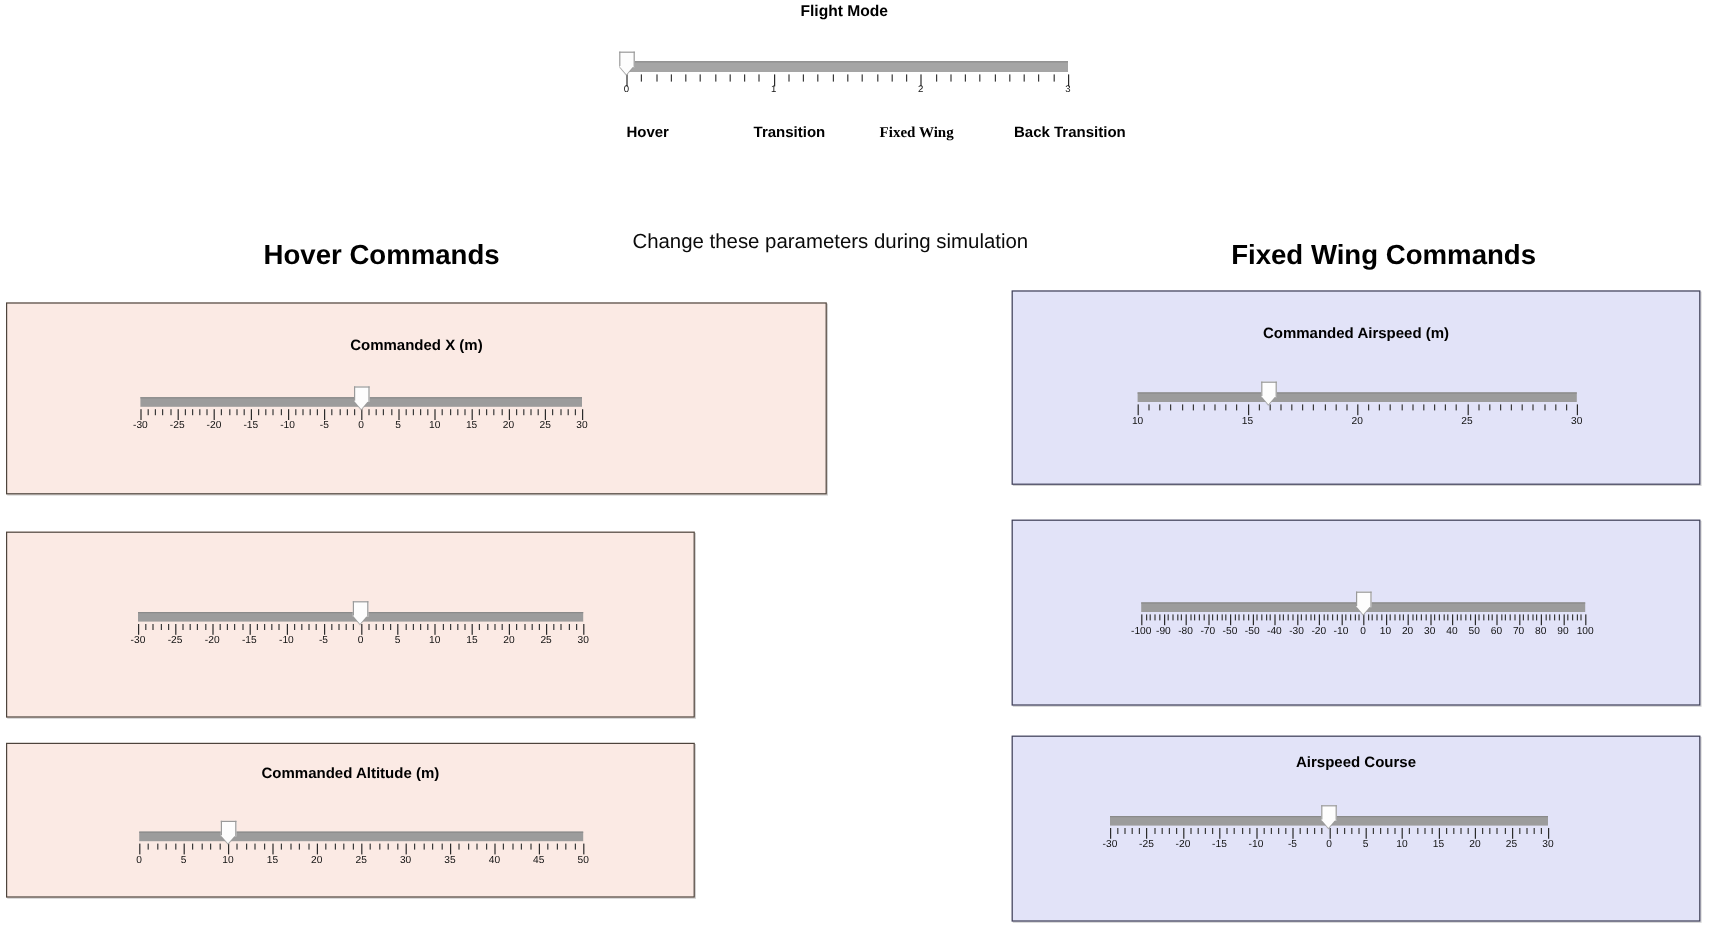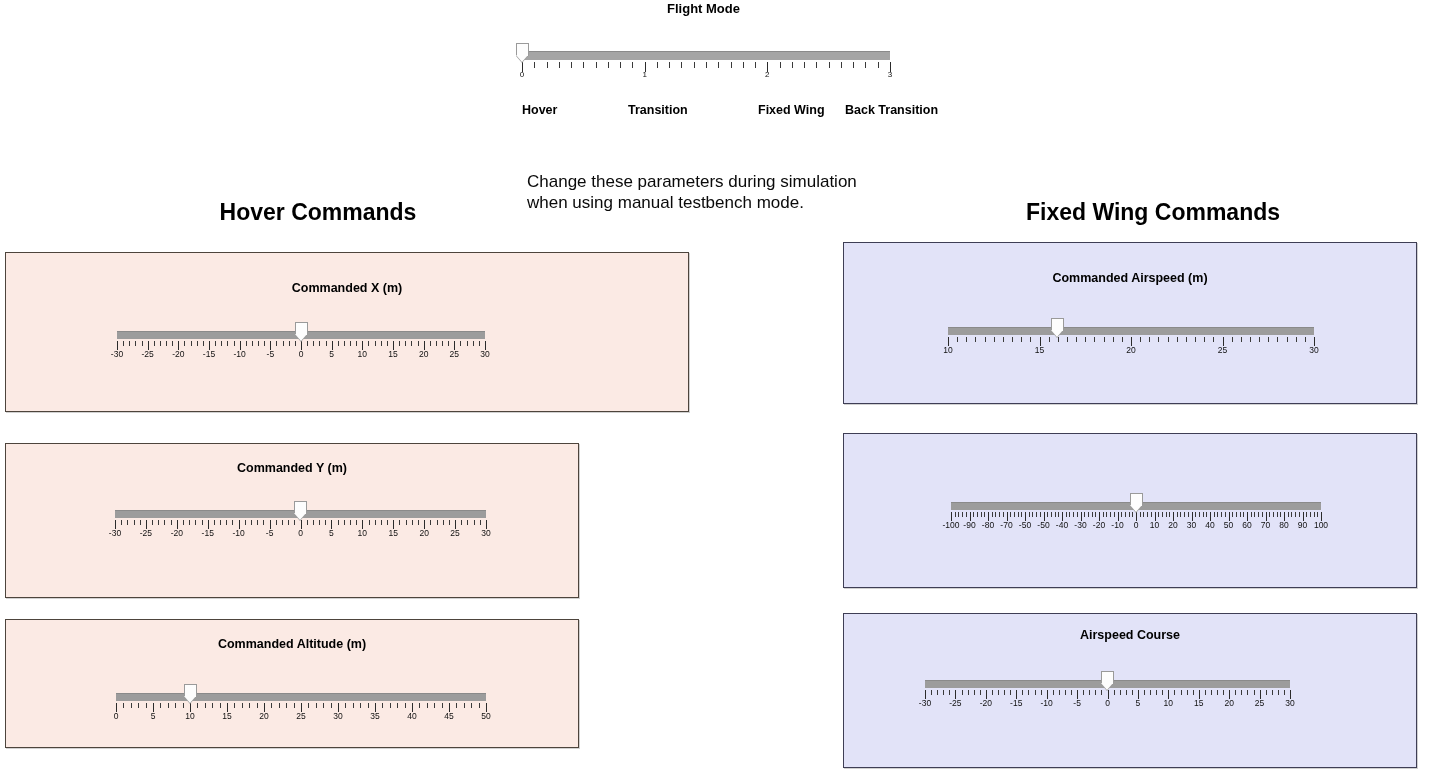--- a/index.html
+++ b/index.html
@@ -58,21 +58,21 @@
   
   #center-note {
     position: absolute;
     left: 527px;
     top: 171px;
     width: 380px;
     font-size: 17px;
     line-height: 21px;
     color: #0a0a0a;
   }
-  #center-note div { white-space: nowrap; }
+  #center-note div { white-space: nowrap; margin-top: 20px; }
 
   
   .section-heading {
     position: absolute;
     font-size: 23px;
     font-weight: bold;
     color: #000;
     text-align: center;
     white-space: nowrap;
   }
@@ -233,28 +233,27 @@
         <div class="tick-label" style="left: 33.3333%;">1</div>
         <div class="tick-label" style="left: 66.6667%;">2</div>
         <div class="tick-label" style="left: 100%;">3</div>
       </div>
     <div class="slider-thumb" style="left: 0%;"></div>
   </div>
 
   <div id="flight-mode-labels">
       <div class="mode-label" style="left: 12px;">Hover</div>
       <div class="mode-label" style="left: 118px;">Transition</div>
-      <div class="mode-label" style="left: 248px;">Fixed Wing</div>
+      <div class="mode-label" style="left: 223px; font-family: Liberation Serif, serif;">Fixed Wing</div>
       <div class="mode-label" style="left: 335px;">Back Transition</div>
     </div>
 </div>
 
 <div id="center-note">
   <div>Change these parameters during simulation</div>
-  <div>when using manual testbench mode.</div>
 </div>
 
 <div id="hover-heading" class="section-heading">Hover Commands</div>
 <div id="fixedwing-heading" class="section-heading">Fixed Wing Commands</div>
 
 <div id="panel-cmd-x" class="panel hover-panel">
   <div class="panel-title" style="top:28px">Commanded X (m)</div>
   <div class="slider" style="left:111px; top:70px; width:368px;">
     <div class="slider-track"></div>
     <div class="slider-ticks">
@@ -333,21 +332,20 @@
         <div class="tick-label" style="left: 75%;">15</div>
         <div class="tick-label" style="left: 83.3333%;">20</div>
         <div class="tick-label" style="left: 91.6667%;">25</div>
         <div class="tick-label" style="left: 100%;">30</div>
       </div>
     <div class="slider-thumb" style="left: 50%;"></div>
   </div>
 </div>
 
 <div id="panel-cmd-y" class="panel hover-panel">
-  <div class="panel-title" style="top:17px">Commanded Y (m)</div>
   <div class="slider" style="left:109px; top:58px; width:371px;">
     <div class="slider-track"></div>
     <div class="slider-ticks">
         <div class="tick major" style="left: 0%;"></div>
         <div class="tick minor" style="left: 1.66667%;"></div>
         <div class="tick minor" style="left: 3.33333%;"></div>
         <div class="tick minor" style="left: 5%;"></div>
         <div class="tick minor" style="left: 6.66667%;"></div>
         <div class="tick major" style="left: 8.33333%;"></div>
         <div class="tick minor" style="left: 10%;"></div>

